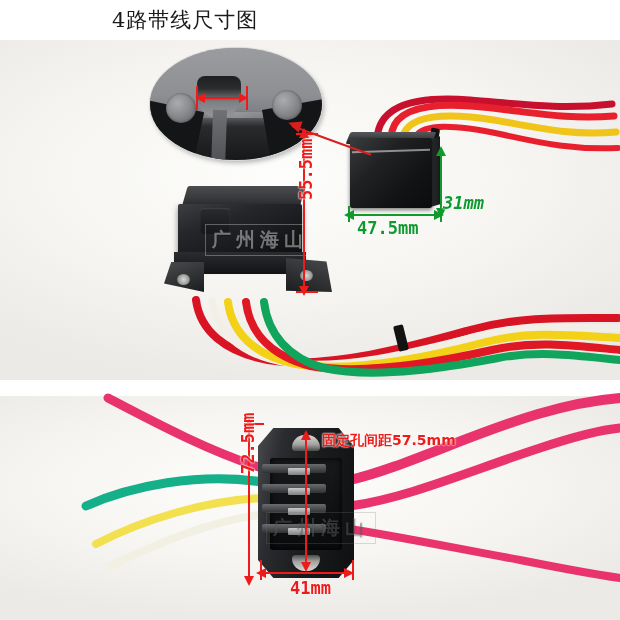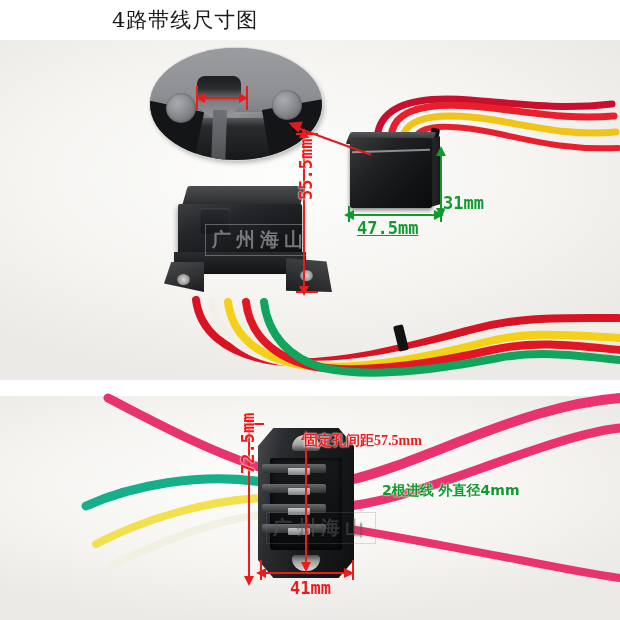--- a/index.html
+++ b/index.html
@@ -112,26 +112,26 @@
        font-size:17px;font-weight:bold;white-space:nowrap;
        text-shadow:0 0 2px #fff,0 0 2px #fff;}
   .red{color:#ee1b1b;font-family:"DejaVu Sans Mono","Liberation Mono",monospace;
        font-size:17px;font-weight:bold;white-space:nowrap;
        text-shadow:0 0 2px #fff,0 0 2px #fff;}
   .redcjk{color:#ee1b1b;font-family:"DejaVu Sans",sans-serif;font-size:14px;
        font-weight:bold;white-space:nowrap;text-shadow:0 0 2px #fff,0 0 2px #fff;}
   .grncjk{color:#0f9a2e;font-family:"DejaVu Sans",sans-serif;font-size:14px;
        font-weight:bold;white-space:nowrap;text-shadow:0 0 2px #fff,0 0 2px #fff;}
 
-  #lbl475{left:357px;top:218px;text-decoration:underline;}
-  #lbl31{left:443px;top:193px;}
+  #lbl475{left:357px;top:218px;}
+  #lbl31{left:443px;top:193px;font-style:italic;}
   #lbl555{left:296px;top:200px;transform:rotate(-90deg);transform-origin:left top;}
   #lbl725{left:238px;top:474px;transform:rotate(-90deg);transform-origin:left top;}
   #lbl41{left:290px;top:578px;}
-  #lbl575{left:304px;top:432px;font-family:Liberation Serif, serif;}
+  #lbl575{left:322px;top:432px;}
   #lbl4mm{left:382px;top:482px;}
   #lbl32{left:110px;top:578px;}
 
   .vline{position:absolute;width:2px;background:#ee1b1b;}
   .hline{position:absolute;height:2px;background:#ee1b1b;}
   .gline{position:absolute;background:#0f9a2e;}
 
   .arrowUp{position:absolute;width:0;height:0;
       border-left:5px solid transparent;border-right:5px solid transparent;}
   .arrowDown{position:absolute;width:0;height:0;
@@ -299,15 +299,14 @@
   <div class="abs hline" style="left:244px;top:423px;width:20px;"></div>
   <div class="abs red" id="lbl725">72.5mm</div>
 
   <div class="abs hline" style="left:262px;top:572px;width:86px;"></div>
   <div class="abs arrowLeft" style="left:256px;top:568px;border-right:10px solid #ee1b1b;"></div>
   <div class="abs arrowRight" style="left:344px;top:568px;border-left:10px solid #ee1b1b;"></div>
   <div class="abs vline" style="left:260px;top:560px;height:20px;"></div>
   <div class="abs vline" style="left:352px;top:560px;height:20px;"></div>
   <div class="abs red" id="lbl41">41mm</div>
 
-  <div class="abs grncjk" id="lbl4mm">2根进线 外直径4mm</div>
 
 </div>
 
 </body></html>

